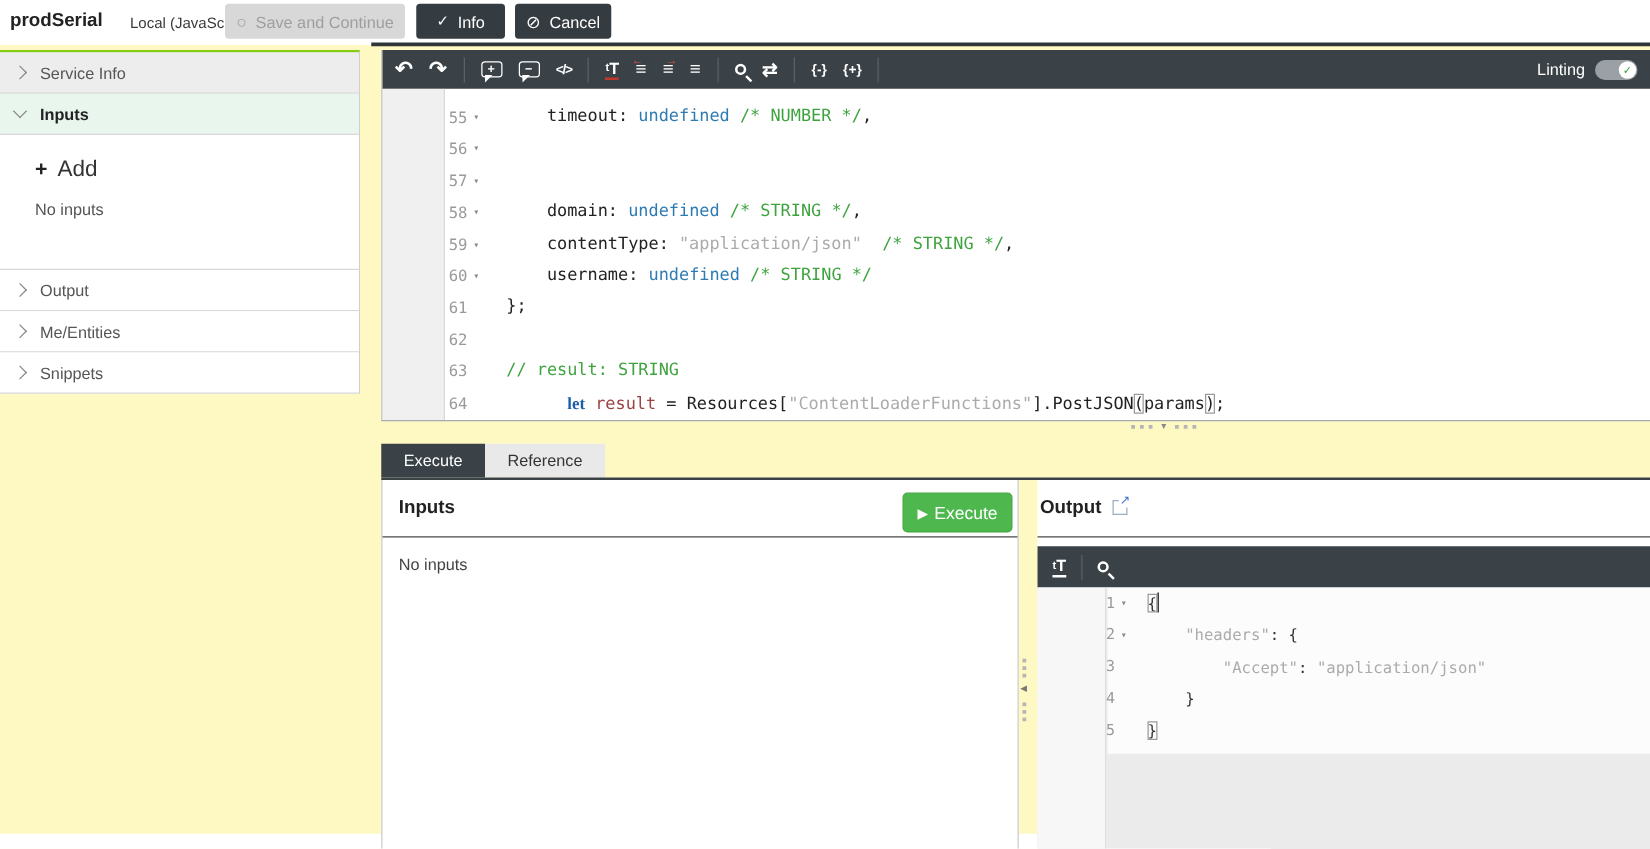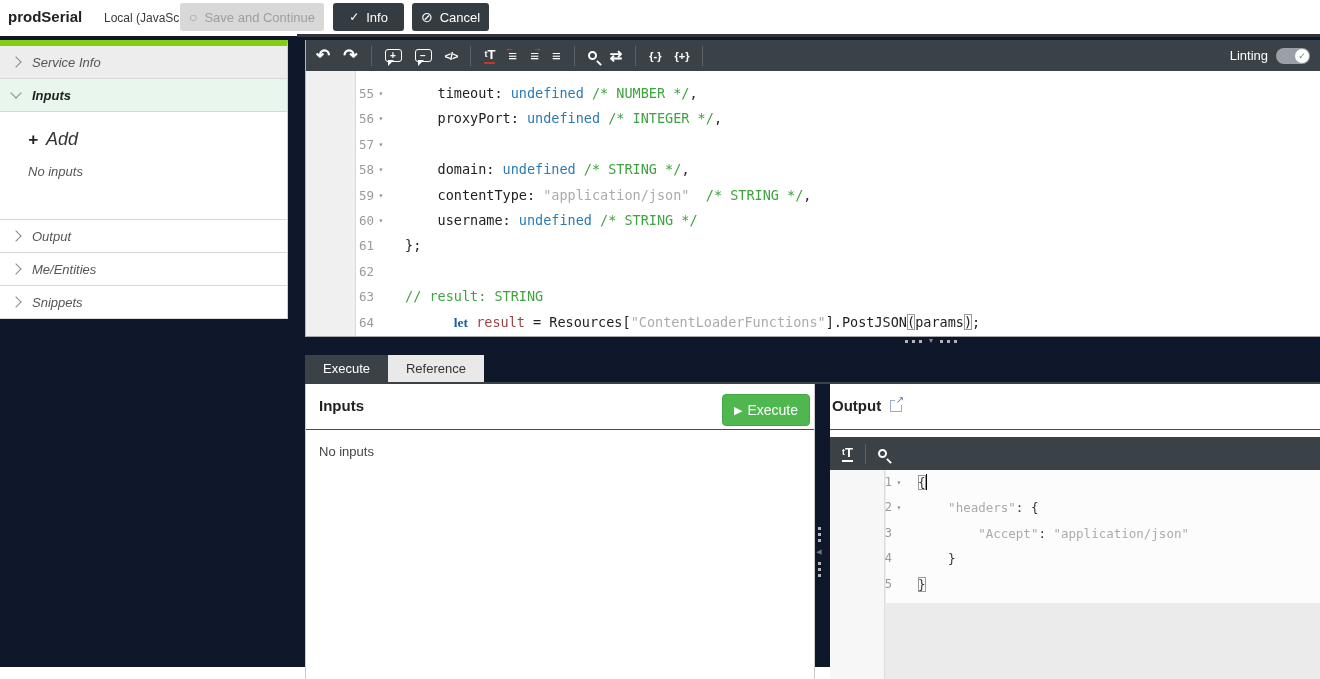--- a/index.html
+++ b/index.html
@@ -1,36 +1,36 @@
 <!DOCTYPE html>
 <html><head>
 <meta charset="utf-8">
 <style>
   * { margin:0; padding:0; box-sizing:border-box; }
   html,body { width:1320px; height:679px; background:#fff; font-family:"Liberation Sans", sans-serif; overflow:hidden; }
-  #app { position:relative; width:1320px; height:667px; background:#0f172a; }
+  #app { position:relative; width:1320px; height:667px; background:#fef9c3; }
 
   
   .topbar { position:absolute; left:0; top:0; width:1320px; height:36px; background:#fff; }
   .app-title { position:absolute; left:8px; top:8px; font-size:15px; font-weight:bold; color:#222; }
   .app-subtitle { position:absolute; left:104px; top:11px; font-size:12px; color:#3a3a3a; }
   .tb-btn { position:absolute; top:3px; height:28px; border:none; border-radius:3px; font-size:13px;
             display:flex; align-items:center; justify-content:center; gap:7px; cursor:pointer;
             font-family:"Liberation Sans",sans-serif; }
   .btn-save { left:180px; width:144px; background:#d8d8d8; color:#9e9e9e; }
   .btn-dark { background:#343b41; color:#fff; }
   .btn-done { left:333px; width:71px; }
   .btn-cancel { left:412px; width:77px; }
   .ico-circle { font-size:14px; line-height:1; }
   .ico-check { font-size:12px; line-height:1; }
   .ico-no { font-size:14px; line-height:1; }
   .top-dark-line { position:absolute; left:297px; top:34px; width:1023px; height:3px; background:#2f3539; }
 
   
-  .sidebar { position:absolute; left:0; top:40px; width:288px; border-top:6px solid #84cc16; border-right:1px solid #cfcfcf; background:#fff;font-style:italic; }
+  .sidebar { position:absolute; left:0; top:40px; width:288px; border-top:2px solid #84cc16; border-right:1px solid #cfcfcf; background:#fff; }
   .sb-row { height:33px; display:flex; align-items:center; padding-left:12px; gap:12px;
             border-bottom:1px solid #d8d8d8; background:#fff; cursor:pointer; font-size:13px; color:#555; }
   .sb-row.gray { background:#ededed; }
   .sb-row.active { background:#e8f6ee; color:#222; font-weight:bold; }
   .chev { width:8px; height:8px; border-right:1.6px solid #8a8a8a; border-bottom:1.6px solid #8a8a8a; flex:none; }
   .chev.right { transform:rotate(-45deg); margin-top:0; }
   .chev.down { transform:rotate(45deg); margin-top:-4px; }
   .sb-content { background:#fff; border-bottom:1px solid #d8d8d8; padding:14px 0 40px 0; }
   .add-row { display:flex; align-items:center; gap:8px; padding-left:28px; height:26px; cursor:pointer; }
   .add-plus { font-size:17px; font-weight:bold; color:#222; line-height:1; }
@@ -200,21 +200,21 @@
         <span class="toggle">
             <span class="knob">✓</span>
           </span>
       </span>
     </div>
     <div class="ed-body">
       <div class="gutter-bg"></div>
       <div id="main-lines">
           <div class="crow partial"><span class="gnum"></span><span class="gfold"></span><span class="ctext"></span></div>
           <div class="crow"><span class="gnum">55</span><span class="gfold">▾</span><span class="ctext"><span class="tk-p">    timeout: </span><span class="tk-a">undefined</span><span class="tk-p"> </span><span class="tk-c">/* NUMBER */</span><span class="tk-p">,</span></span></div>
-          <div class="crow"><span class="gnum">56</span><span class="gfold">▾</span><span class="ctext"><span class="tk-p">    proxyPort: </span><span class="tk-a">undefined</span><span class="tk-p"> </span><span class="tk-c">/* INTEGER */</span><span class="tk-p">,</span></span></div>
+          <div class="crow"><span class="gnum">56</span><span class="gfold">▾</span></div>
           <div class="crow"><span class="gnum">57</span><span class="gfold">▾</span></div>
           <div class="crow"><span class="gnum">58</span><span class="gfold">▾</span><span class="ctext"><span class="tk-p">    domain: </span><span class="tk-a">undefined</span><span class="tk-p"> </span><span class="tk-c">/* STRING */</span><span class="tk-p">,</span></span></div>
           <div class="crow"><span class="gnum">59</span><span class="gfold">▾</span><span class="ctext"><span class="tk-p">    contentType: </span><span class="tk-s">"application/json"</span><span class="tk-p">  </span><span class="tk-c">/* STRING */</span><span class="tk-p">,</span></span></div>
           <div class="crow"><span class="gnum">60</span><span class="gfold">▾</span><span class="ctext"><span class="tk-p">    username: </span><span class="tk-a">undefined</span><span class="tk-p"> </span><span class="tk-c">/* STRING */</span></span></div>
           <div class="crow"><span class="gnum">61</span><span class="gfold"></span><span class="ctext"><span class="tk-p">};</span></span></div>
           <div class="crow"><span class="gnum">62</span><span class="gfold"></span><span class="ctext"></span></div>
           <div class="crow"><span class="gnum">63</span><span class="gfold"></span><span class="ctext"><span class="tk-c">// result: STRING</span></span></div>
           <div class="crow"><span class="gnum">64</span><span class="gfold"></span><span class="ctext"><span class="tk-p">      </span><span class="tk-k">let</span><span class="tk-p"> </span><span class="tk-v">result</span><span class="tk-p"> = Resources[</span><span class="tk-s">"ContentLoaderFunctions"</span><span class="tk-p">].PostJSON</span><span class="tk-p tk-b">(</span><span class="tk-p">params</span><span class="tk-p tk-b">)</span><span class="tk-p">;</span></span></div>
         </div>
     </div>

